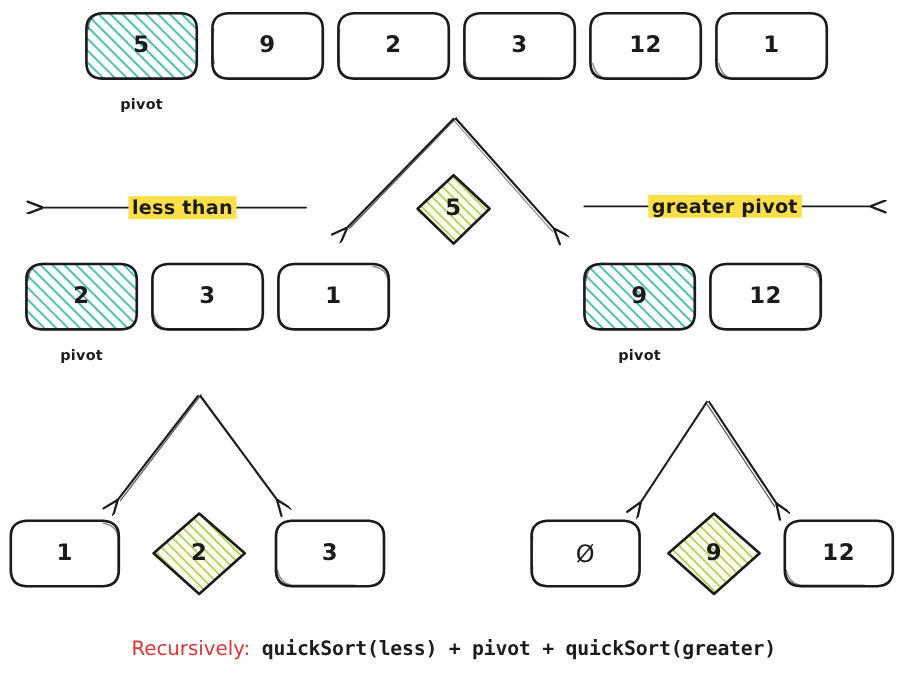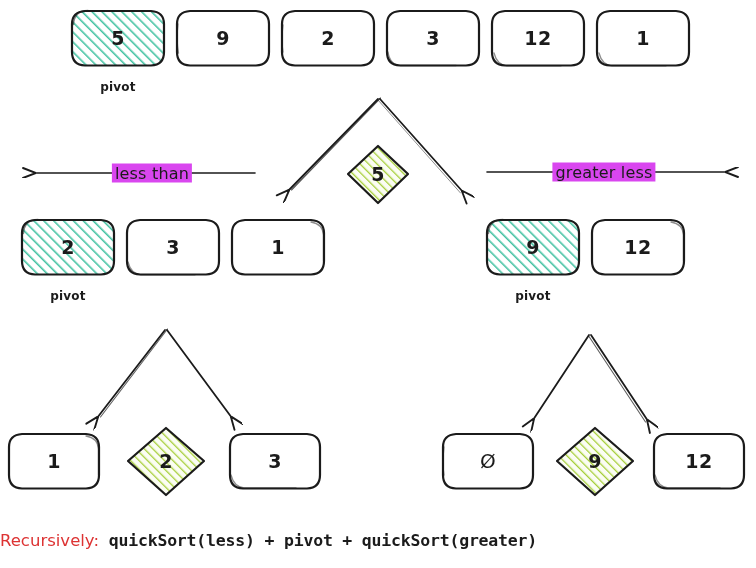--- a/index.html
+++ b/index.html
@@ -59,35 +59,35 @@
     color: #1b1b1b;
     transform: translate(-50%, 0);
     white-space: nowrap;
     letter-spacing: 0.2px;
   }
 
   .edge-label {
     position: absolute;
     font-family: "DejaVu Sans", sans-serif;
     font-size: 16px;
-    font-weight: 400;
+    font-weight: 700;
     color: #1b1b1b;
     transform: translate(-50%, -50%);
     white-space: nowrap;
-    background: #d946ef;
+    background: #fde047;
     padding: 0 3px;
     letter-spacing: 0.2px;
   }
 
   #caption {
     position: absolute;
     left: 0;
     top: 531px;
     width: 756px;
-    text-align: left;
+    text-align: center;
     white-space: nowrap;
   }
   #caption .cap-prefix {
     font-family: "DejaVu Sans", sans-serif;
     font-size: 16.5px;
     font-weight: 500;
     color: #dd3333;
   }
   #caption .cap-code {
     font-family: "DejaVu Sans Mono", monospace;
@@ -248,21 +248,21 @@
   <div class="node-value" style="left:328px; top:38px;">2</div>
   <div class="node-value" style="left:433px; top:38px;">3</div>
   <div class="node-value" style="left:538px; top:38px;">12</div>
   <div class="node-value" style="left:643px; top:38px;">1</div>
 
   <div class="pivot-label" style="left:118px; top:80px;">pivot</div>
 
   <div class="node-value" style="left:378px; top:174px;">5</div>
 
   <div class="edge-label" style="left:152px; top:173px;">less than</div>
-  <div class="edge-label" style="left:604px; top:172px;">greater less</div>
+  <div class="edge-label" style="left:604px; top:172px;">greater pivot</div>
 
   <div class="node-value" style="left:68px; top:247px;">2</div>
   <div class="node-value" style="left:173px; top:247px;">3</div>
   <div class="node-value" style="left:278px; top:247px;">1</div>
   <div class="node-value" style="left:533px; top:247px;">9</div>
   <div class="node-value" style="left:638px; top:247px;">12</div>
 
   <div class="pivot-label" style="left:68px; top:289px;">pivot</div>
   <div class="pivot-label" style="left:533px; top:289px;">pivot</div>
 

